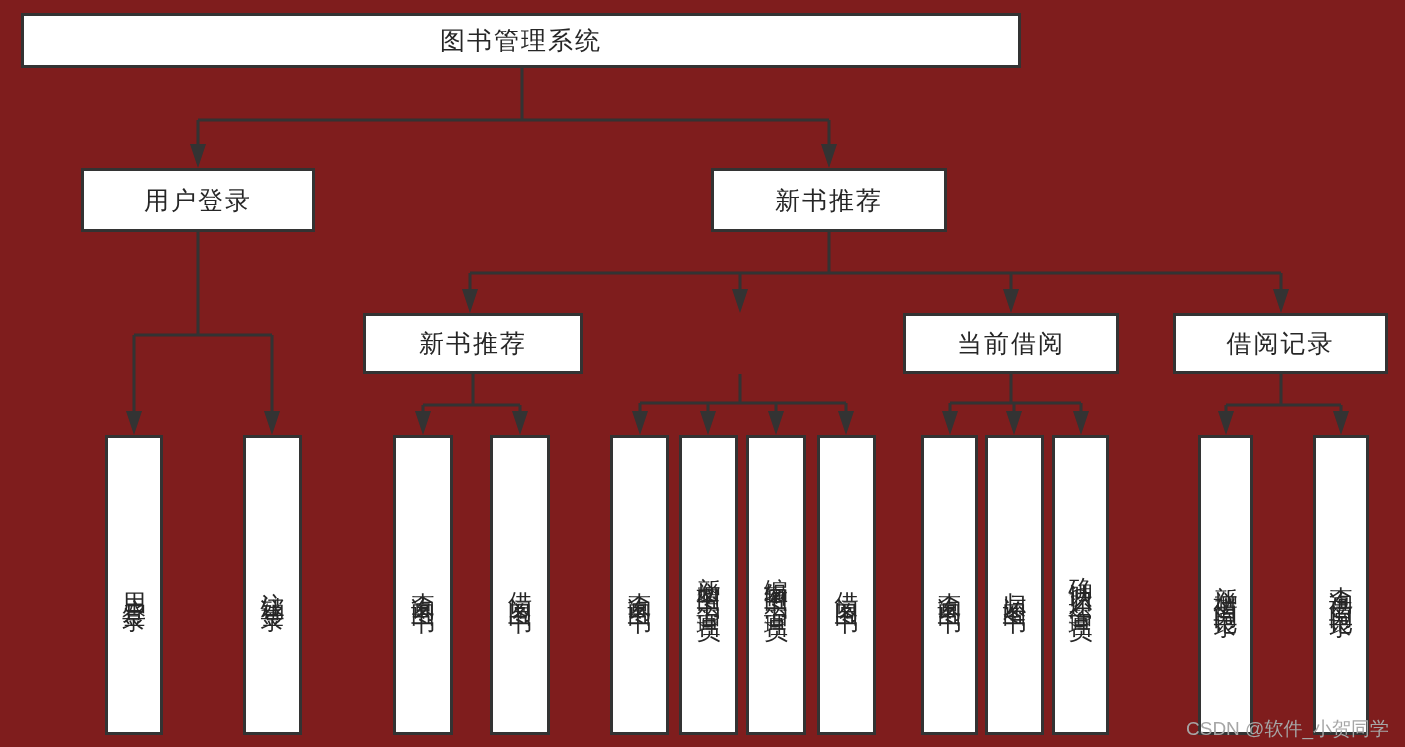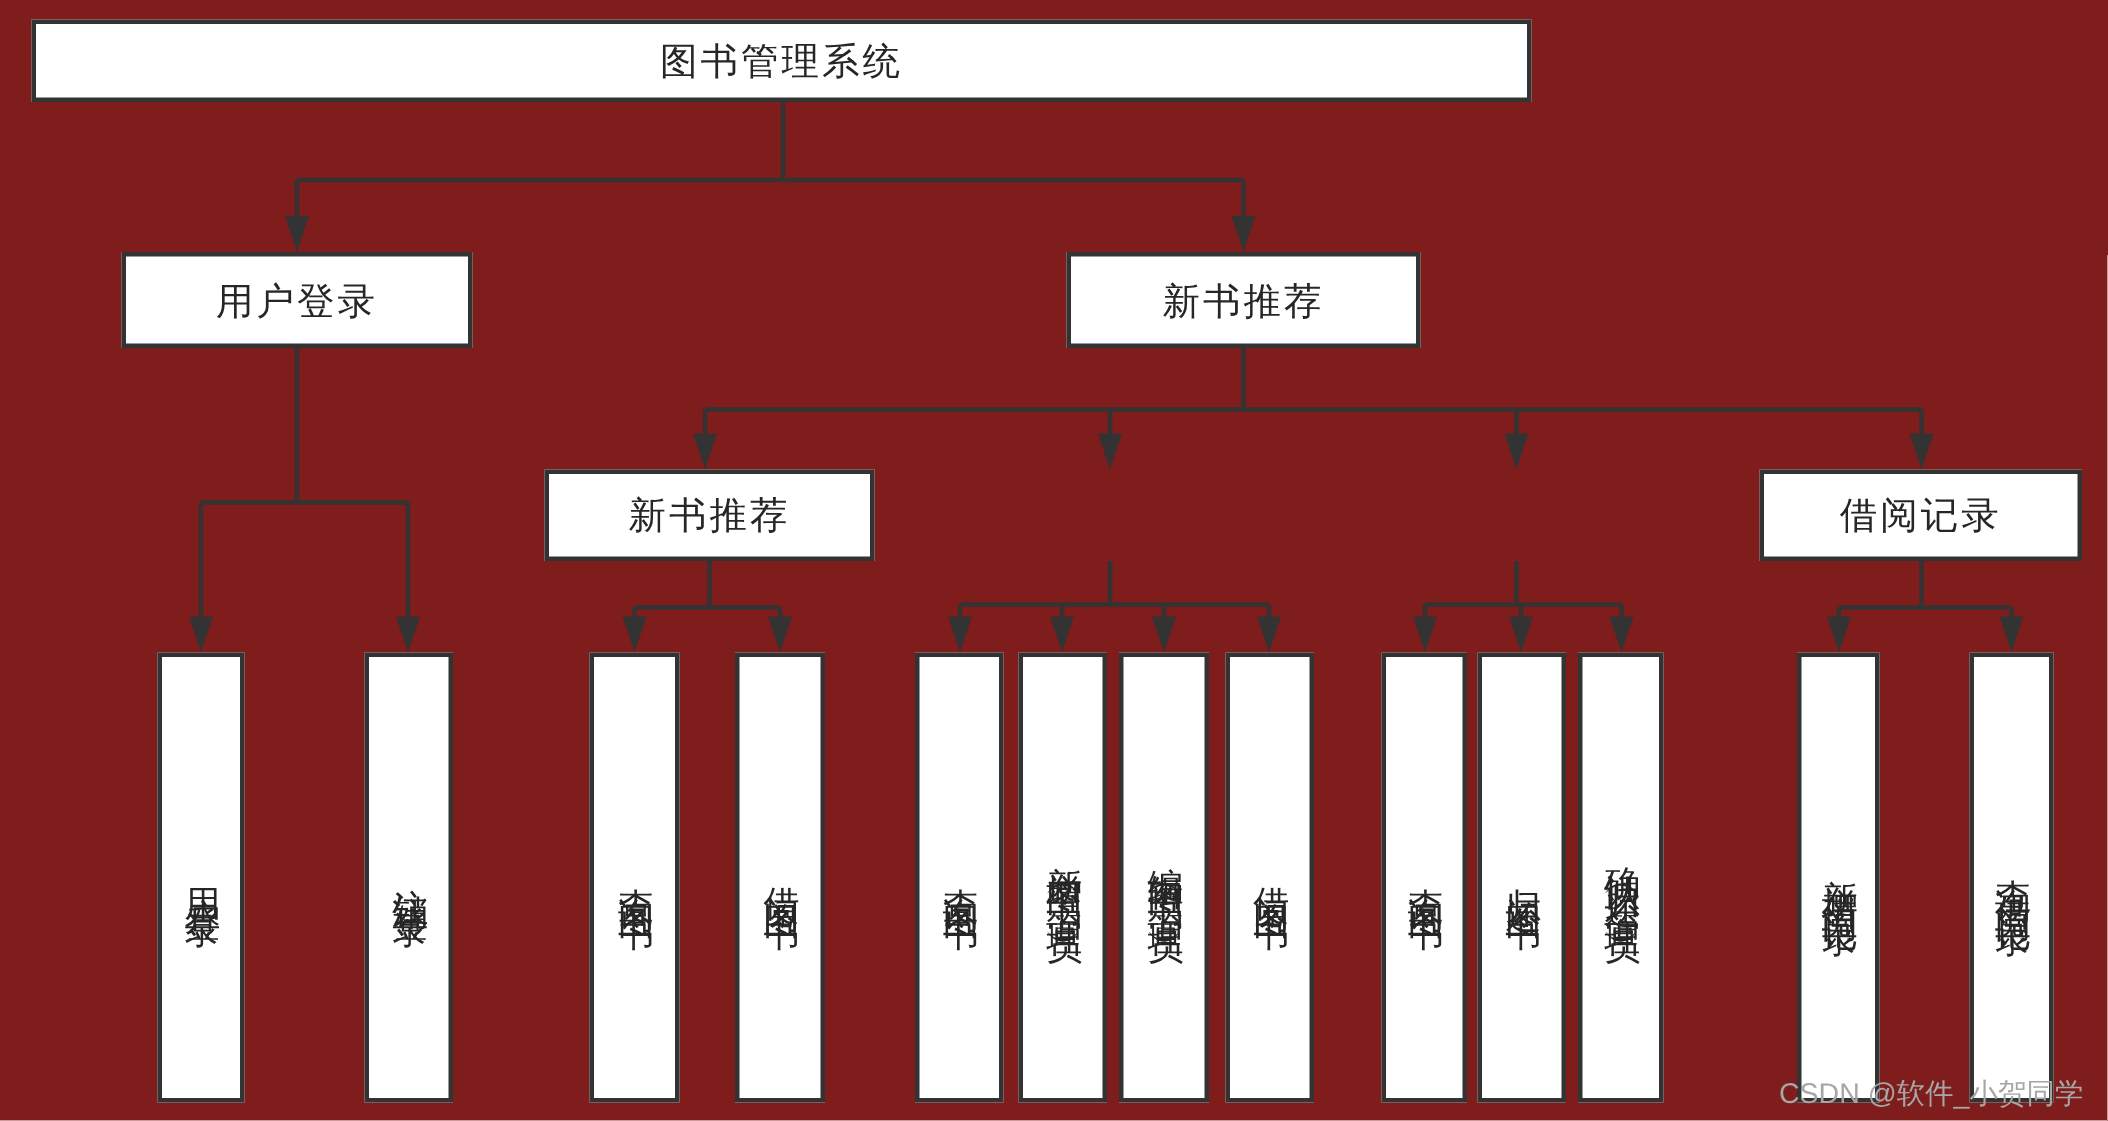--- a/index.html
+++ b/index.html
@@ -93,20 +93,23 @@
   <div class="node hbox" style="left:81px;top:168px;width:234px;height:64px;">
     <span>用户登录</span>
   </div>
   <div class="node hbox" style="left:711px;top:168px;width:236px;height:64px;">
     <span>新书推荐</span>
   </div>
 
   <div class="node hbox" style="left:363px;top:313px;width:220px;height:61px;">
     <span>新书推荐</span>
   </div>
+  <div class="node hbox" style="left:903px;top:313px;width:216px;height:61px;">
+    <span>当前借阅</span>
+  </div>
   <div class="node hbox" style="left:1173px;top:313px;width:215px;height:61px;">
     <span>借阅记录</span>
   </div>
 
   <div class="node vbox" style="left:105px;top:435px;width:58px;height:300px;">
     <span>用户登录</span>
   </div>
   <div class="node vbox" style="left:243px;top:435px;width:59px;height:300px;">
     <span>注销登录</span>
   </div>

